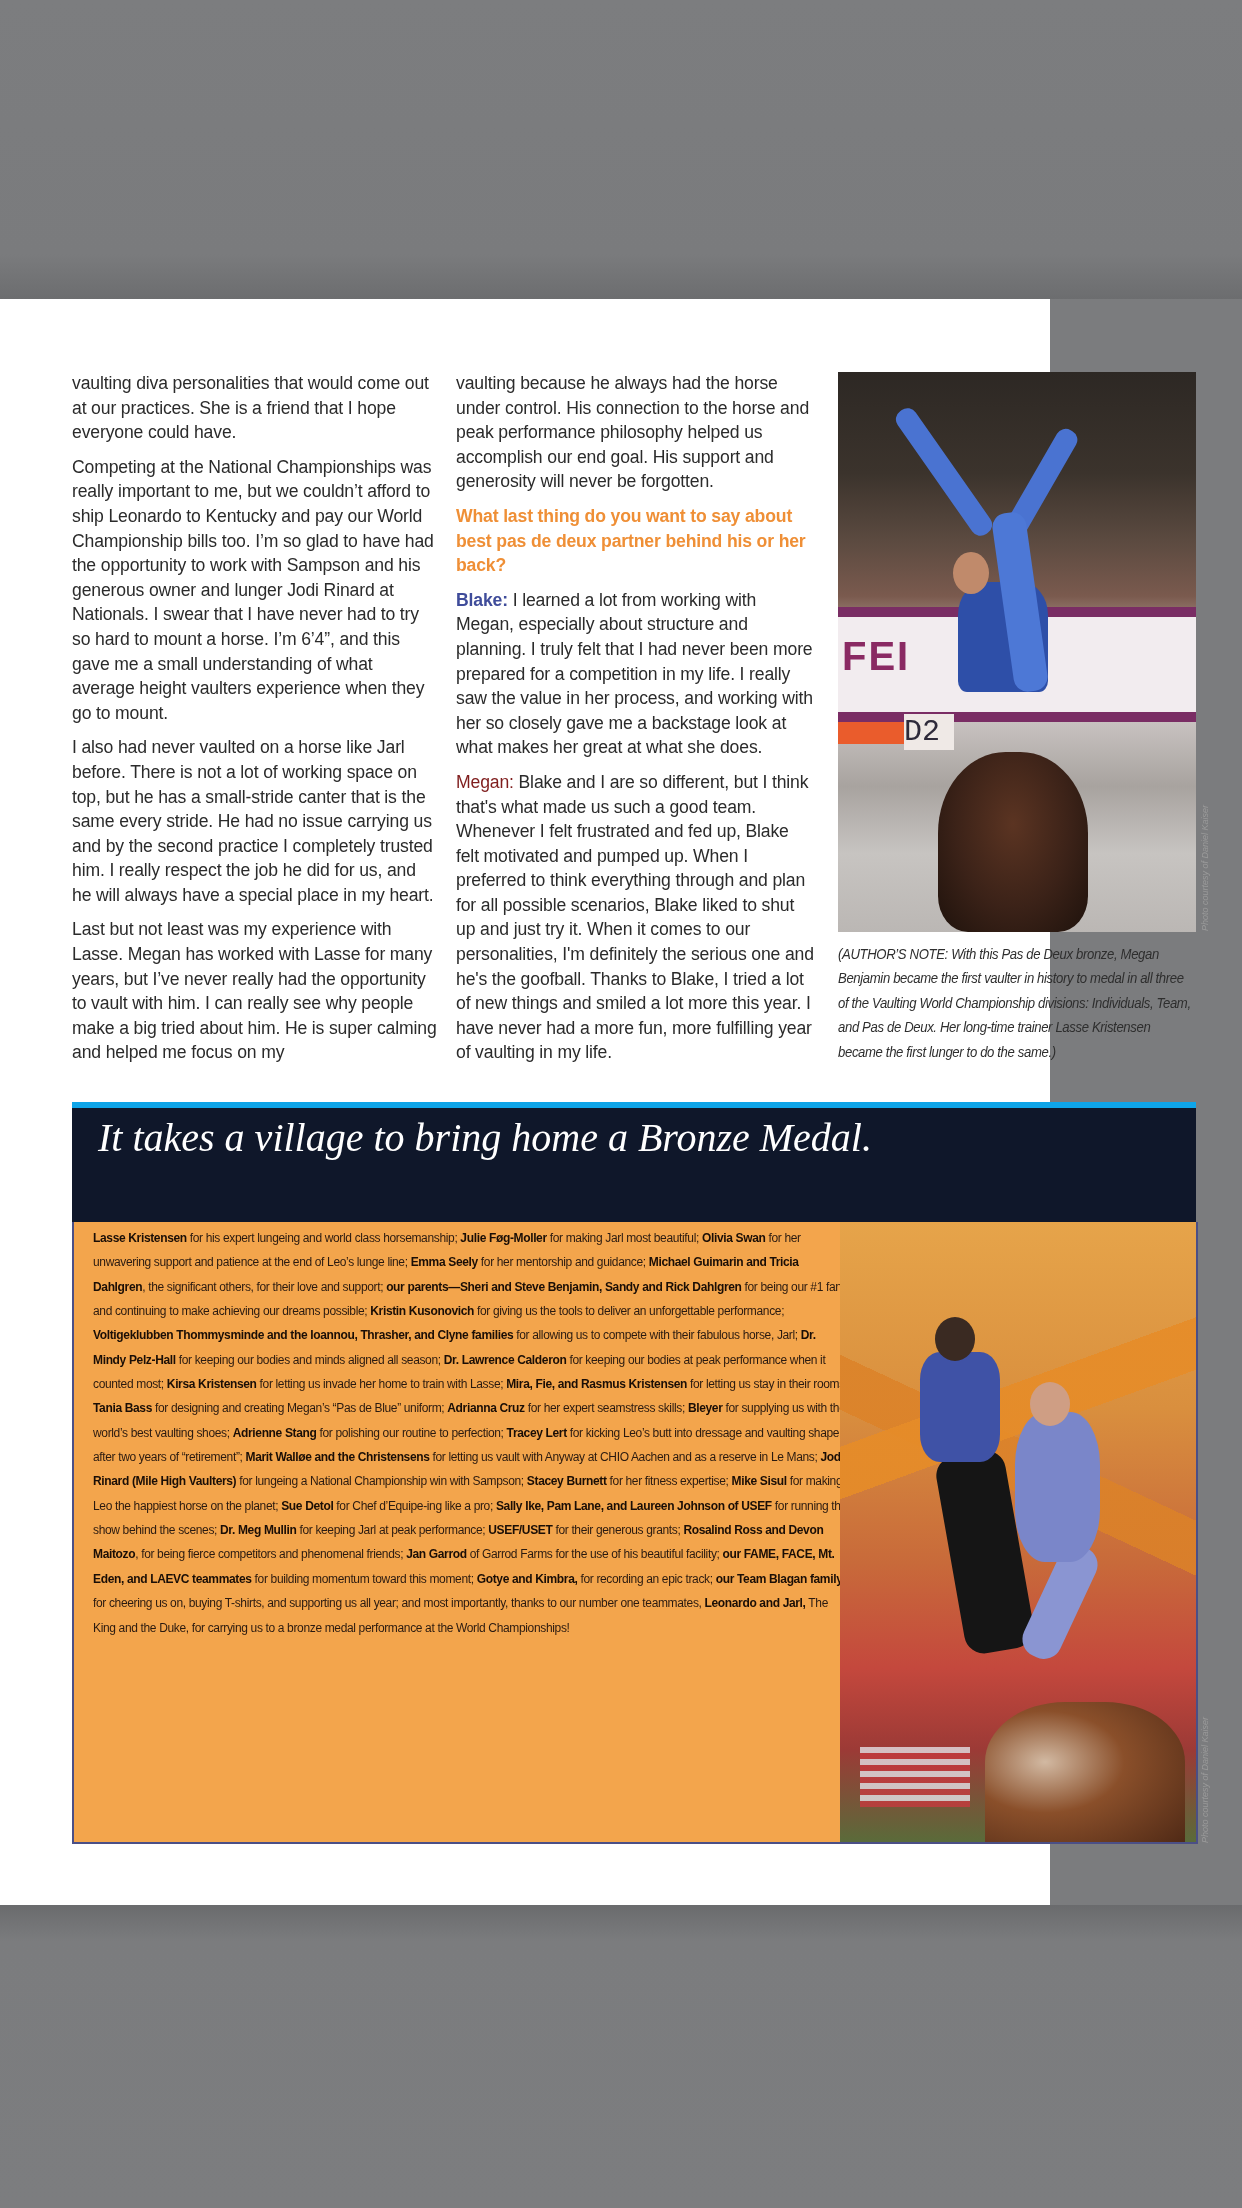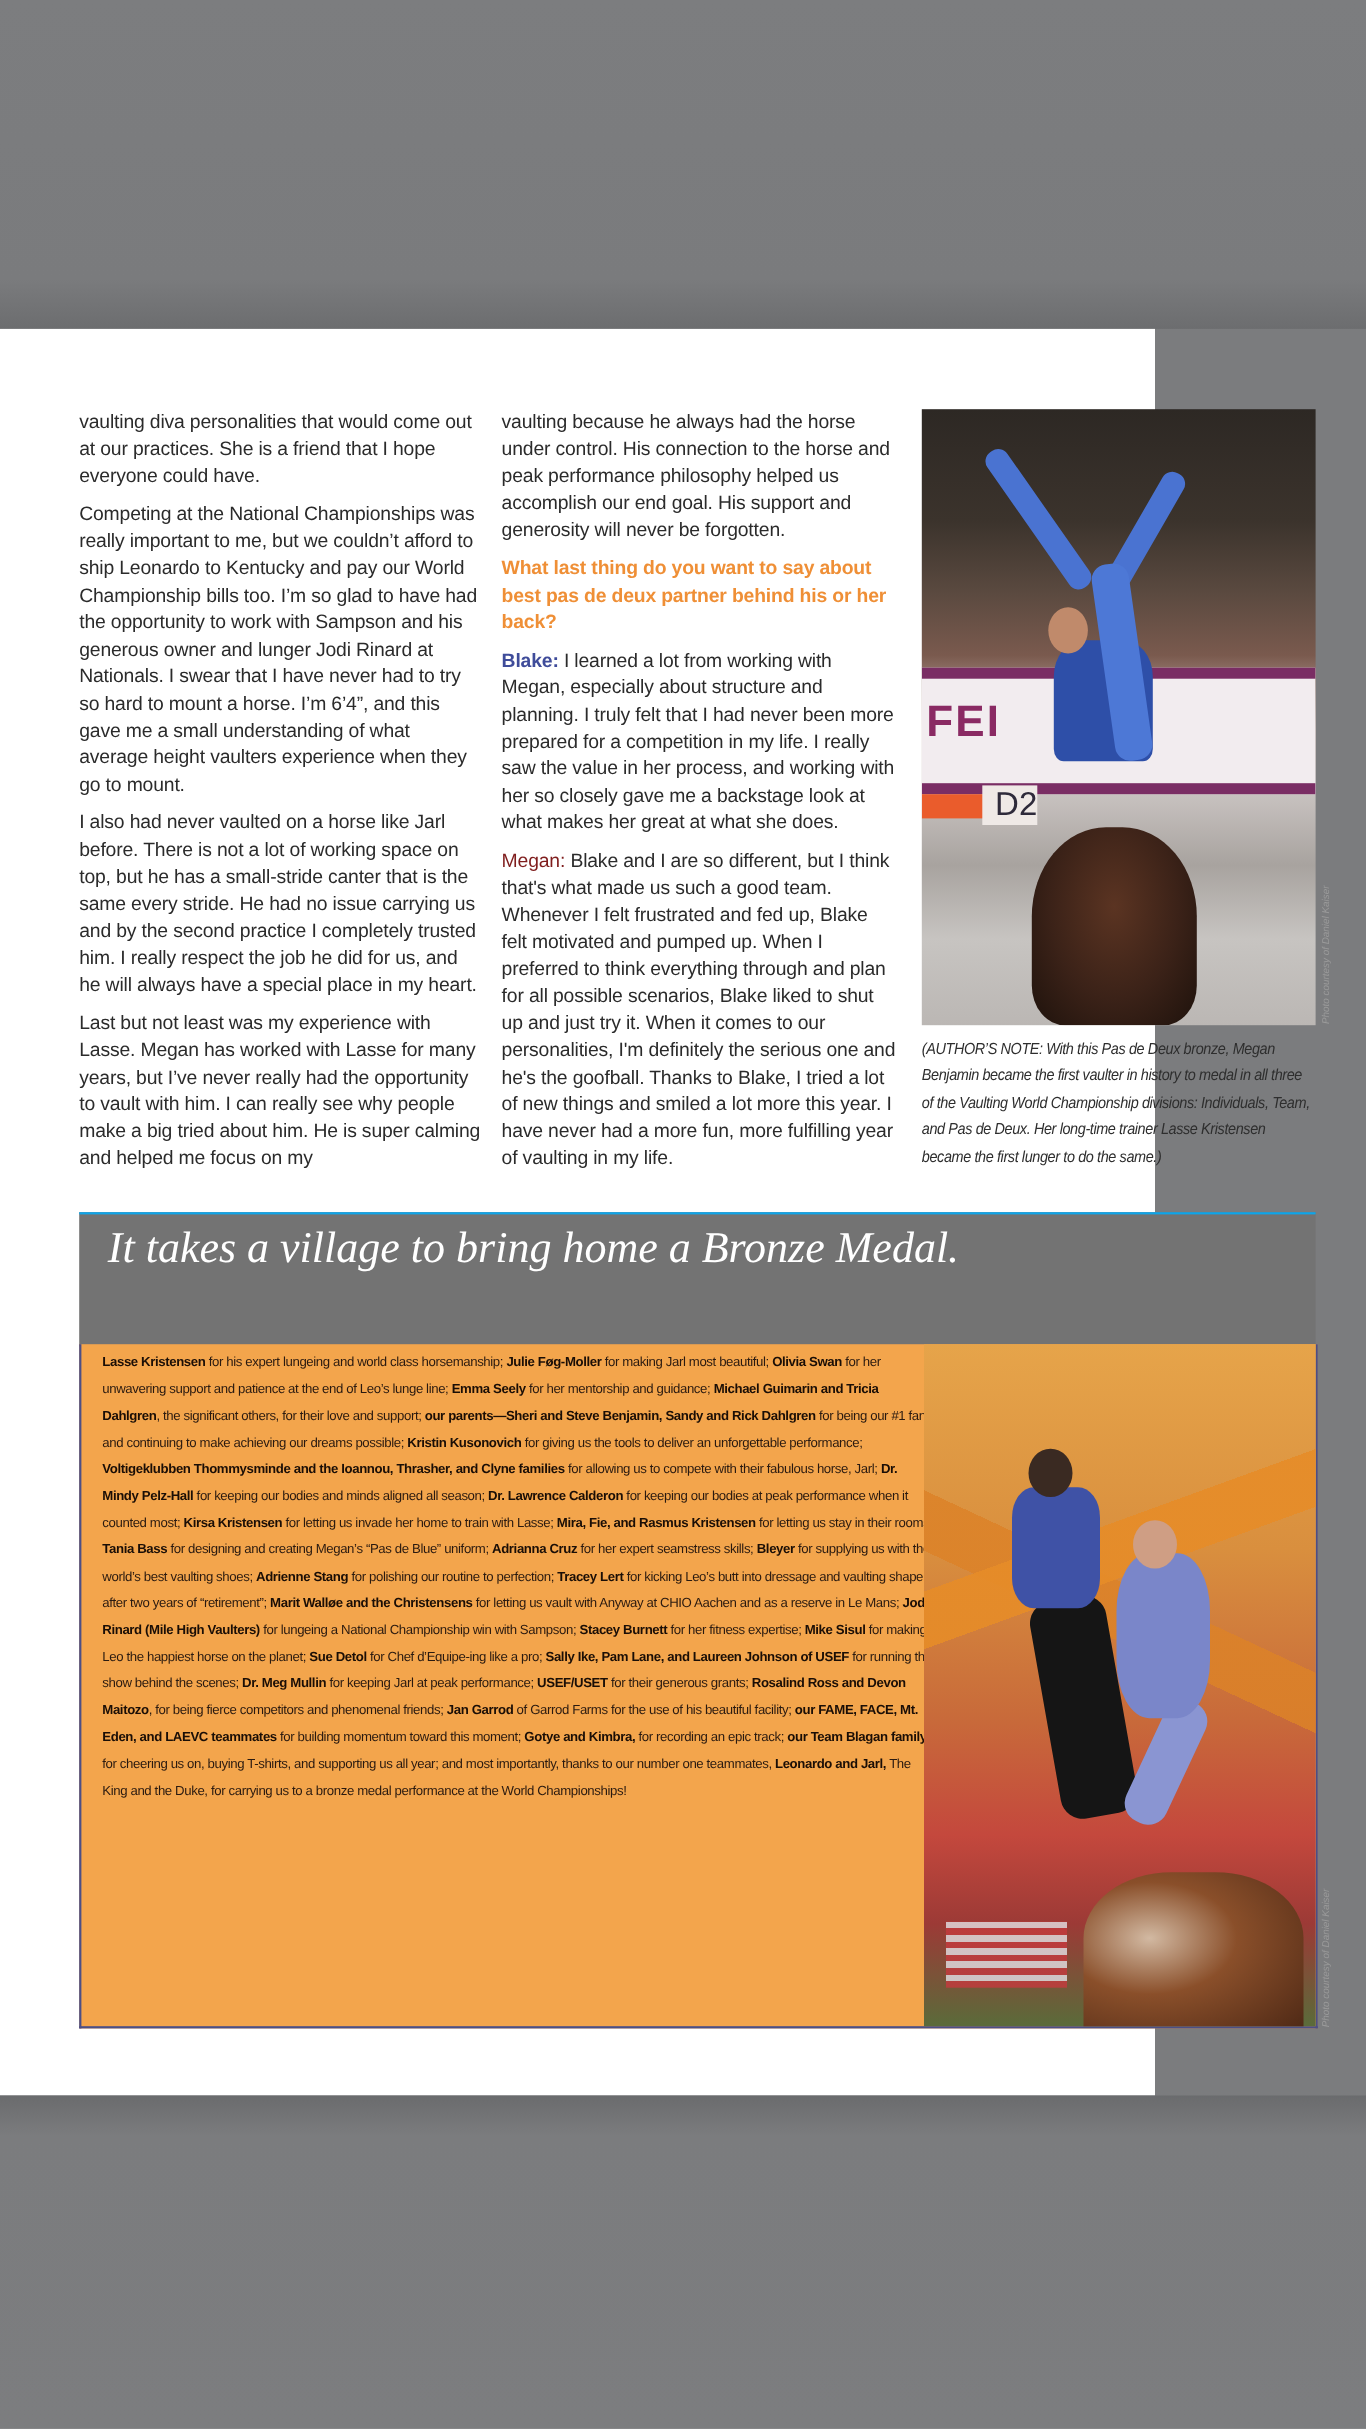--- a/index.html
+++ b/index.html
@@ -43,23 +43,23 @@
   }
   .photo1 .banner {
     position: absolute; left: 0; top: 235px; width: 100%; height: 95px;
     background: #f2ecef; border-top: 10px solid #7a2d64; border-bottom: 10px solid #7a2d64;
   }
   .photo1 .fei {
     position: absolute; left: 4px; top: 262px; font-size: 40px; font-weight: bold;
     color: #8a2a63; letter-spacing: 2px;
   }
   .photo1 .d2 {
-    position: absolute; left: 55px; top: 342px; width: 50px; height: 36px;
-    background: #efe9e6; color: #2e2a3a; font-family: Liberation Sans, sans-serif;
-    font-size: 30px; text-align: right; line-height: 36px;
+    position: absolute; left: 66px; top: 342px; width: 50px; height: 36px;
+    background: #efe9e6; color: #2e2a3a; font-family: Liberation Mono, monospace;
+    font-size: 30px; text-align: left; line-height: 36px;
   }
   .photo1 .orange-strip {
     position: absolute; left: 0; top: 350px; width: 95px; height: 22px; background: #ea5c2c;
   }
   .photo1 .horse {
     position: absolute; left: 100px; top: 380px; width: 150px; height: 180px;
     background: radial-gradient(ellipse at 50% 40%, #5b3422 0%, #3b2218 55%, #1e120c 100%);
     border-radius: 45% 45% 20% 20%;
   }
   .photo1 .man {
@@ -89,21 +89,21 @@
   .credit1 { left: 1200px; top: 632px; }
   .caption {
     position: absolute; left: 838px; top: 643px; width: 358px;
     font-size: 14.6px; line-height: 24.4px; font-style: italic; color: #2e2e2e;
     letter-spacing: -0.4px; transform: scaleX(0.9); transform-origin: left top;
     width: 398px;
   }
 
   .magenta-band {
     position: absolute; left: 72px; top: 803px; width: 1124px; height: 120px;
-    background: #737373; border-top: 2px solid #0ea5e9; text-decoration: underline;
+    background: #0f172a; border-top: 6px solid #0ea5e9; text-decoration: underline;
   }
   .band-line {
     position: absolute; left: 26px; color: #ffffff;
     font-family: "Liberation Serif", "DejaVu Serif", serif; font-style: italic;
     font-size: 40px; line-height: 48px; white-space: nowrap;
   }
   .band-line1 { top: 6px; }
   .band-line2 { top: 54px; }
 
   .thanks-box {

